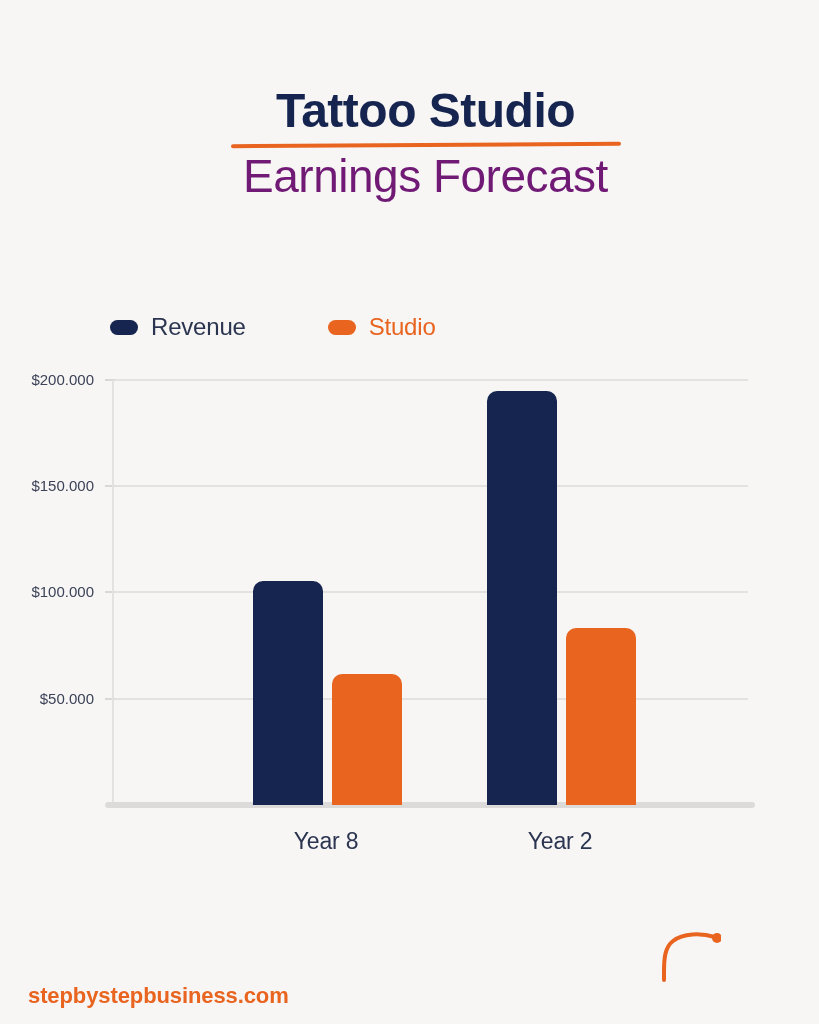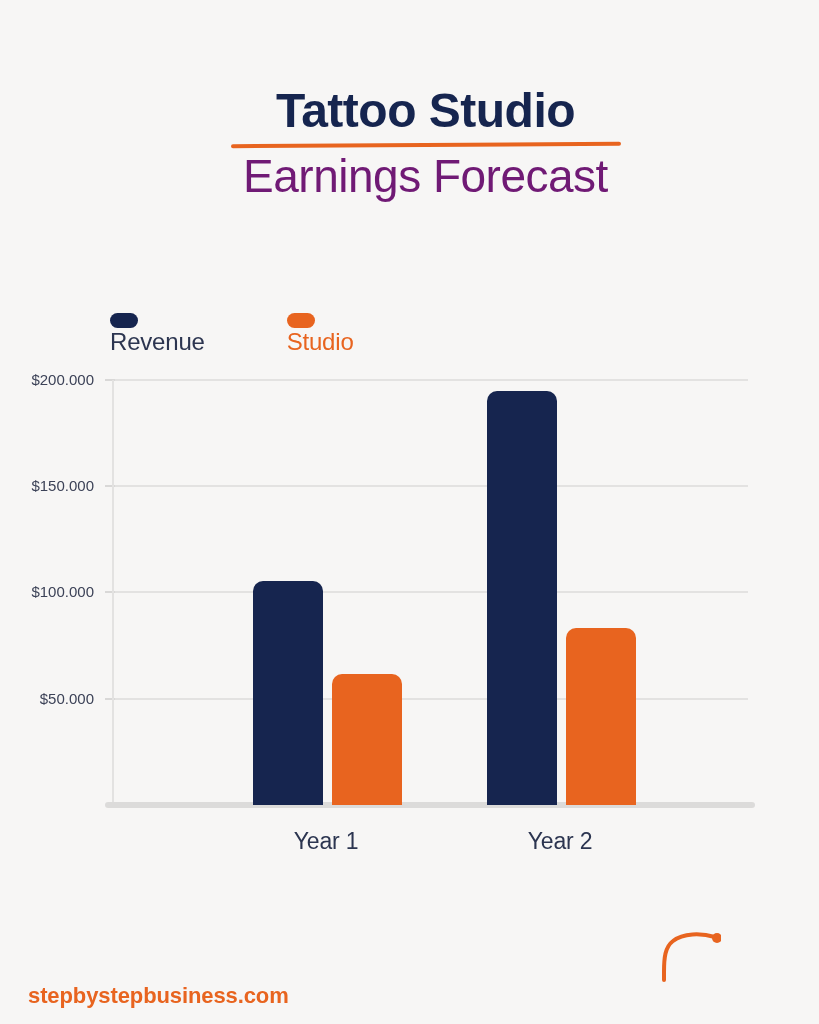--- a/index.html
+++ b/index.html
@@ -51,22 +51,22 @@
   
   .legend {
     position: absolute;
     top: 313px;
     left: 110px;
     display: flex;
     align-items: center;
   }
   .legend-item {
     display: flex;
+    align-items: center;
     margin-right: 82px;
-    flex-direction: column;
   }
   .legend-swatch {
     width: 28px;
     height: 15px;
     border-radius: 8px;
     margin-right: 13px;
     display: inline-block;
   }
   .legend-swatch.revenue { background: #16254f; }
   .legend-swatch.profit  { background: #e8641f; }
@@ -225,21 +225,21 @@
 
   <div class="y-axis-line"></div>
   <div class="baseline"></div>
 
   <div class="bar revenue" style="left:253px; top:581px; height:224px"></div>
   <div class="bar profit" style="left:332px; top:674px; height:131px"></div>
 
   <div class="bar revenue" style="left:487px; top:391px; height:414px"></div>
   <div class="bar profit" style="left:566px; top:628px; height:177px"></div>
 
-  <div class="x-label" style="left:246px">Year 1</div>
+  <div class="x-label" style="left:246px">Year 8</div>
   <div class="x-label" style="left:480px">Year 2</div>
 </div>
 
 <div class="footer-url">stepbystepbusiness.com</div>
 
 <div class="logo">
   <svg class="logo-swoosh" width="60" height="58" viewBox="0 0 60 58">
     <path d="M54 9 C40 5, 22 5, 12 13 C4 19, 3 30, 3 44 L3 52" fill="none" stroke="#e8641f" stroke-width="4" stroke-linecap="round"></path>
     <circle cx="56" cy="10" r="5" fill="#e8641f"></circle>
   </svg>

